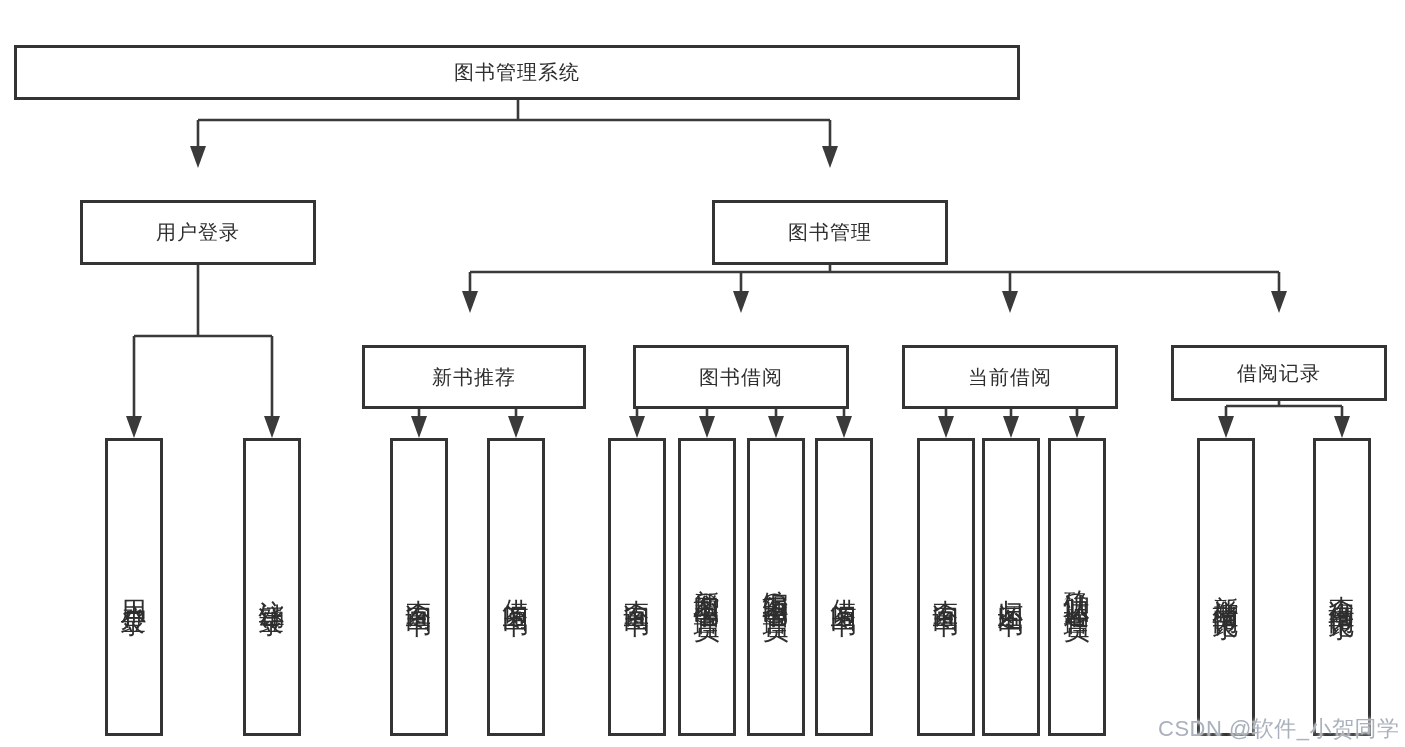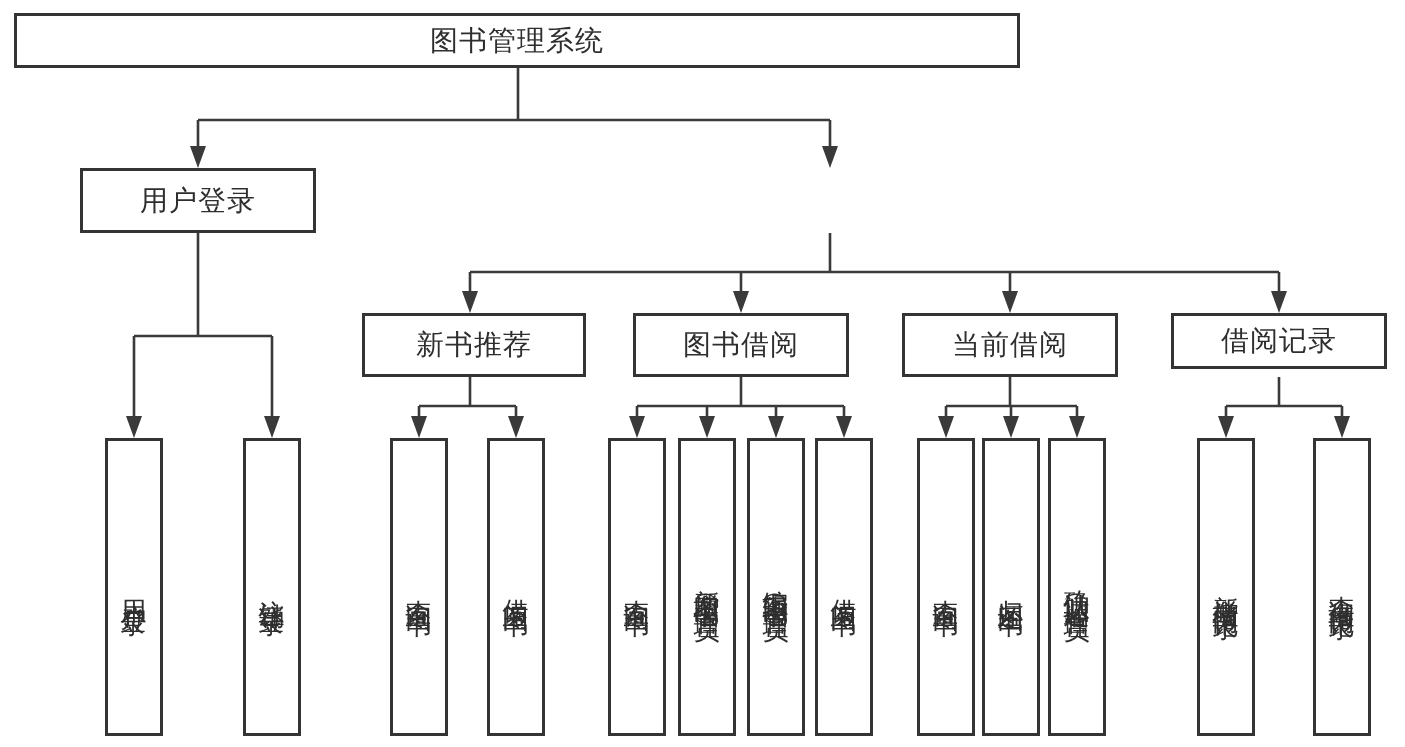--- a/index.html
+++ b/index.html
@@ -9,21 +9,21 @@
   }
   svg.connectors { position:absolute; left:0; top:0; width:1405px; height:747px; }
   svg.connectors path { stroke:#3a3a3a; stroke-width:2.6; fill:none; }
   svg.connectors polygon { fill:#3a3a3a; stroke:none; }
   .box {
     position:absolute; box-sizing:border-box; background:#ffffff;
     border:3px solid #343434; color:#2e2e2e;
     display:flex; align-items:center; justify-content:center;
     text-align:center; z-index:2;
   }
-  .box.h { font-size:28px; letter-spacing:1px; white-space:nowrap; }
+  .box.h { font-size:20px; letter-spacing:1px; white-space:nowrap;margin-top:32px; }
   .box.v { font-size:26px; }
   .box.v .vt {
     writing-mode:vertical-rl; text-orientation:mixed;
     letter-spacing:4px; line-height:1; white-space:nowrap;
   }
   .watermark {
     position:absolute; z-index:3; font-size:22px; color:#a9b1bc;
     white-space:nowrap; letter-spacing:0.5px;
     text-shadow:0 0 2px #ffffff, 0 0 4px #ffffff;
   }
@@ -71,20 +71,23 @@
     <polygon points="1342,438 1334,416 1350,416"></polygon>
   </svg>
 
   <div class="box h" style="left:14px;top:13px;width:1006px;height:55px">
     <span>图书管理系统</span>
   </div>
 
   <div class="box h" style="left:80px;top:168px;width:236px;height:65px">
     <span>用户登录</span>
   </div>
+  <div class="box h" style="left:712px;top:168px;width:236px;height:65px">
+    <span>图书管理</span>
+  </div>
 
   <div class="box h" style="left:362px;top:313px;width:224px;height:64px">
     <span>新书推荐</span>
   </div>
   <div class="box h" style="left:902px;top:313px;width:216px;height:64px">
     <span>当前借阅</span>
   </div>
   <div class="box h" style="left:633px;top:313px;width:216px;height:64px">
     <span>图书借阅</span>
   </div>
@@ -129,14 +132,15 @@
     <span class="vt">确认归还（管理员）</span>
   </div>
 
   <div class="box v" style="left:1197px;top:438px;width:58px;height:298px">
     <span class="vt">新增借阅记录</span>
   </div>
   <div class="box v" style="left:1313px;top:438px;width:58px;height:298px">
     <span class="vt">查询借阅记录</span>
   </div>
 
+  <div class="watermark" style="left:1158px;top:714px">CSDN @软件_小贺同学</div>
 
 </div>
 
 </body></html>

